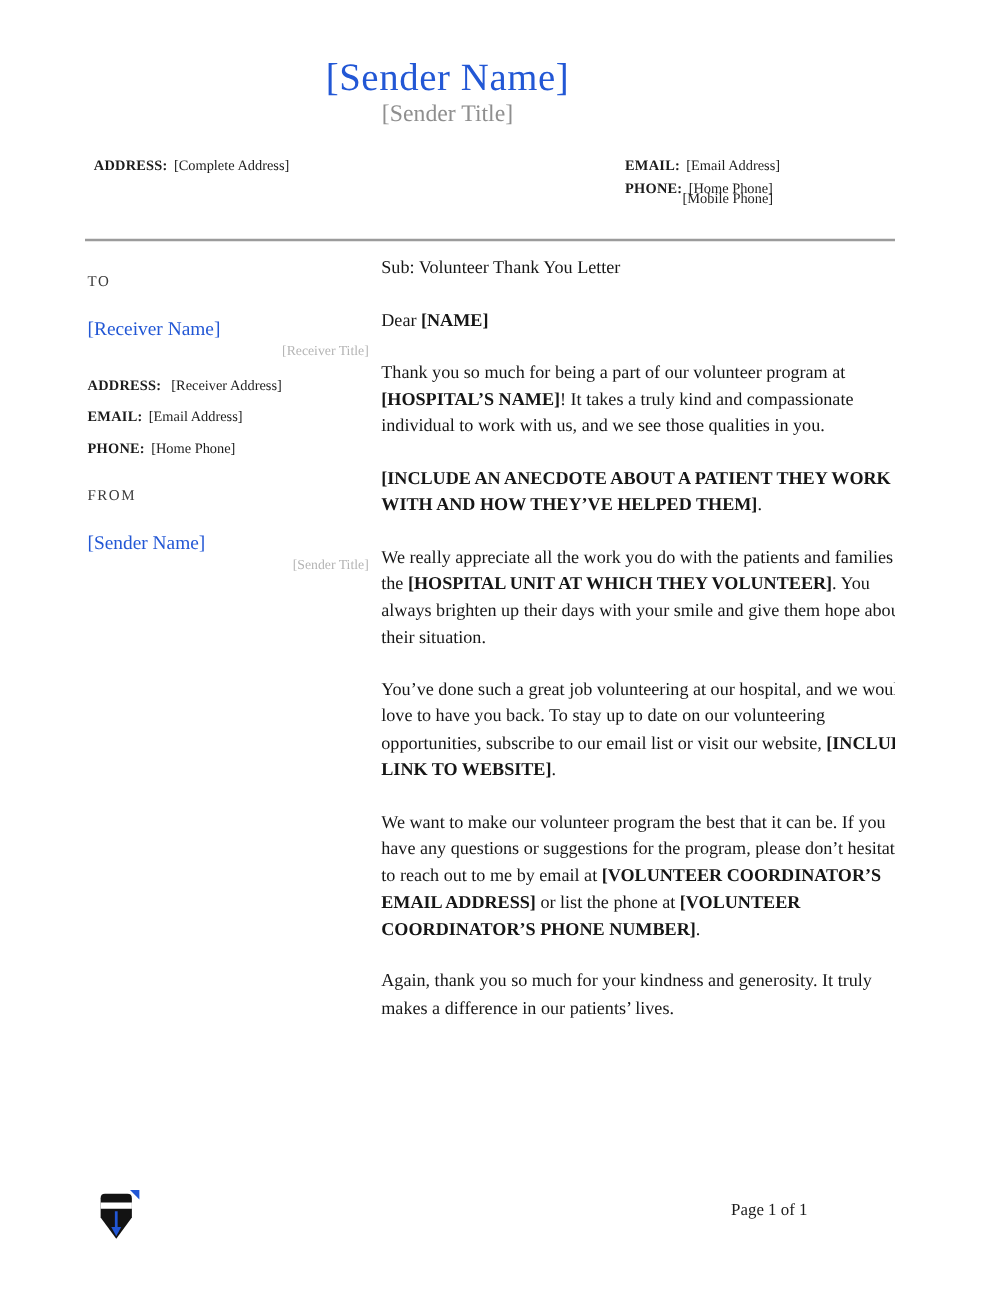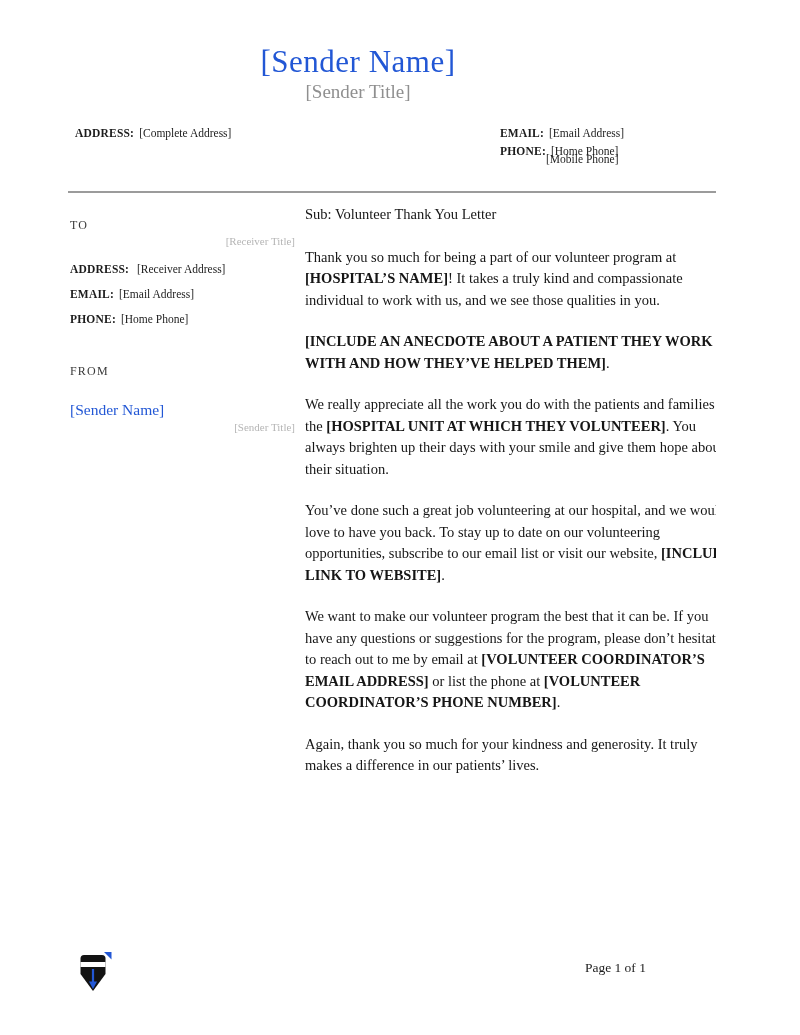--- a/index.html
+++ b/index.html
@@ -36,21 +36,21 @@
     position:absolute;top:191px;left:68px;width:663px;height:0;
     border:none;border-top:2px solid #9b9b9b;margin:0;
   }
   
   .sidebar{position:absolute;left:70px;top:218px;width:225px;}
   .side-caps{font-size:12px;letter-spacing:1.2px;color:#3a3a3a;}
   .side-name{font-size:15.5px;color:#2257d5;margin-top:22px;font-weight:500;}
   .side-subtitle{font-size:11px;color:#b5b5b5;margin-top:2px;text-align:right;}
   .side-contact{margin-top:16px;font-size:11.5px;}
   .side-line{margin-bottom:13px;}
-  .from-block{margin-top:39px;}
+  .from-block{margin-top:24px;}
   
   .letter-body{position:absolute;left:305px;top:204px;width:432px;font-size:14.5px;line-height:21.5px;color:#161616;}
   .subject{margin:0 0 21px 0;}
   .para{margin:0 0 20px 0;}
   .b{font-weight:bold;}
   
   .footer-logo{position:absolute;left:76px;top:952px;width:36px;height:46px;}
   .page-num{position:absolute;right:70px;top:960px;font-size:13.5px;color:#1c1c1c;}
 </style>
 </head>
@@ -77,20 +77,21 @@
       <span class="lbl">PHONE:</span>
       <span>[Home Phone]</span>
     </div>
     <div class="mobile-line">[Mobile Phone]</div>
   </div>
 
   <hr class="divider">
 
   <aside class="sidebar">
     <div class="side-caps">TO</div>
+    <div class="side-name">[Receiver Name]</div>
     <div class="side-subtitle">[Receiver Title]</div>
 
     <div class="side-contact">
       <div class="side-line">
         <span class="lbl">ADDRESS:</span> <span>[Receiver Address]</span>
       </div>
       <div class="side-line">
         <span class="lbl">EMAIL:</span><span>[Email Address]</span>
       </div>
       <div class="side-line">
@@ -101,20 +102,21 @@
     <div class="from-block">
       <div class="side-caps">FROM</div>
       <div class="side-name">[Sender Name]</div>
       <div class="side-subtitle">[Sender Title]</div>
     </div>
   </aside>
 
   <main class="letter-body">
     <p class="subject">Sub: Volunteer Thank You Letter</p>
     <div>
+        <p class="para"><span>Dear </span><span class="b">[NAME]</span></p>
         <p class="para"><span>Thank you so much for being a part of our volunteer program at </span><span class="b">[HOSPITAL’S NAME]</span><span>! It takes a truly kind and compassionate individual to work with us, and we see those qualities in you.</span></p>
         <p class="para"><span class="b">[INCLUDE AN ANECDOTE ABOUT A PATIENT THEY WORK WITH AND HOW THEY’VE HELPED THEM]</span><span>.</span></p>
         <p class="para"><span>We really appreciate all the work you do with the patients and families of the </span><span class="b">[HOSPITAL UNIT AT WHICH THEY VOLUNTEER]</span><span>. You always brighten up their days with your smile and give them hope about their situation.</span></p>
         <p class="para"><span>You’ve done such a great job volunteering at our hospital, and we would love to have you back. To stay up to date on our volunteering opportunities, subscribe to our email list or visit our website, </span><span class="b">[INCLUDE LINK TO WEBSITE]</span><span>.</span></p>
         <p class="para"><span>We want to make our volunteer program the best that it can be. If you have any questions or suggestions for the program, please don’t hesitate to reach out to me by email at </span><span class="b">[VOLUNTEER COORDINATOR’S EMAIL ADDRESS]</span><span> or list the phone at </span><span class="b">[VOLUNTEER COORDINATOR’S PHONE NUMBER]</span><span>.</span></p>
         <p class="para"><span>Again, thank you so much for your kindness and generosity. It truly makes a difference in our patients’ lives.</span></p>
       </div>
   </main>
 
   <svg class="footer-logo" viewBox="0 0 36 46" xmlns="http://www.w3.org/2000/svg">

